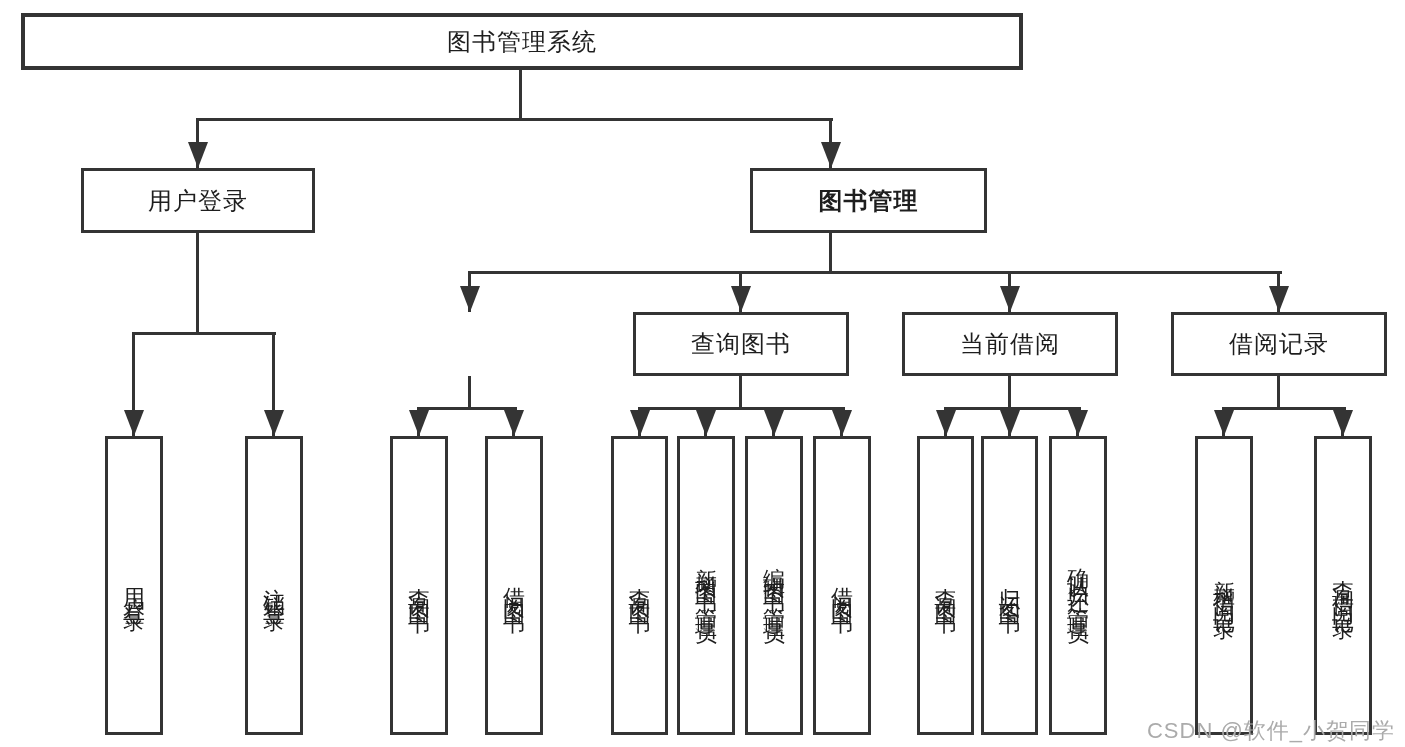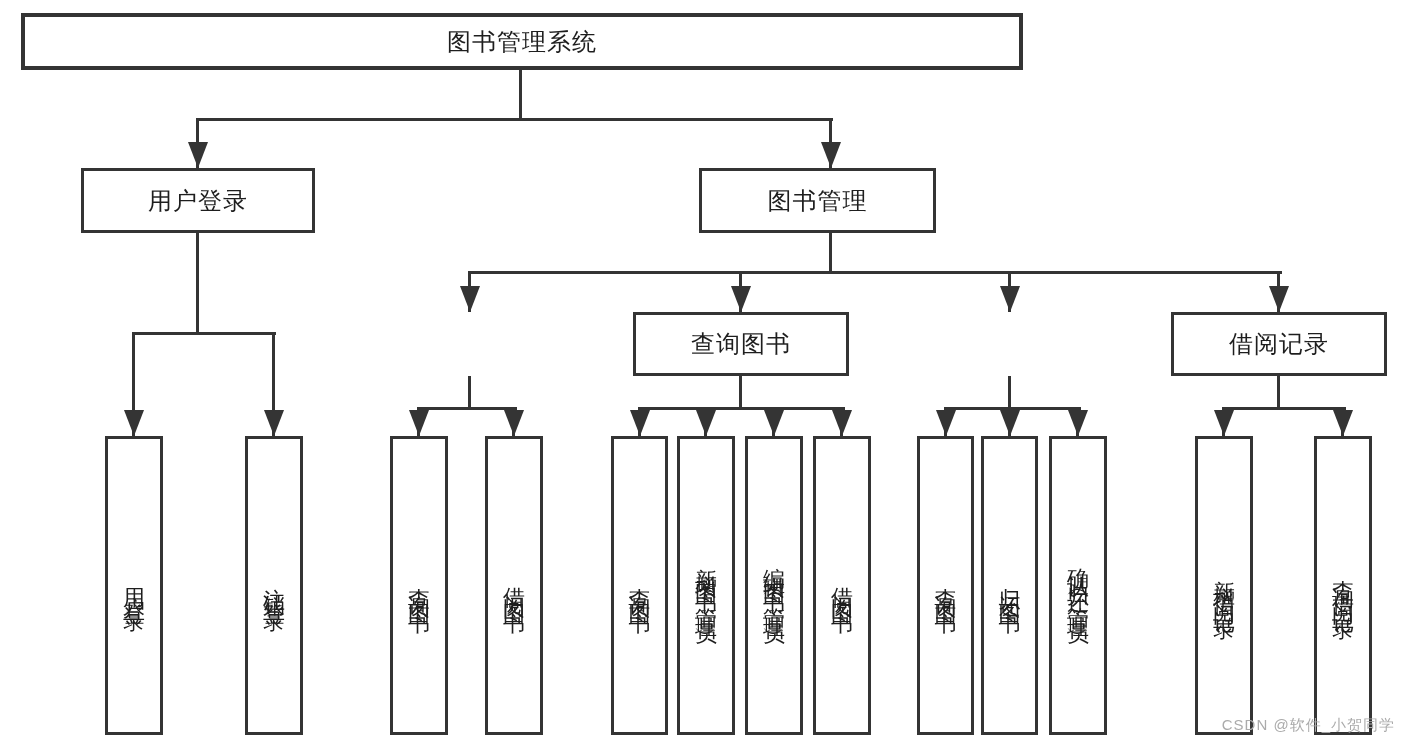--- a/index.html
+++ b/index.html
@@ -44,41 +44,42 @@
   .arrow{
     position:absolute;
     width:0;height:0;
     border-left:10px solid transparent;
     border-right:10px solid transparent;
     border-top:26px solid var(--line);
   }
   .watermark{
     position:absolute;
     top:716px;right:10px;
-    font-size:15px;
+    font-size:22px;
     color:#ababab;
     letter-spacing:1px;
     white-space:nowrap;
     margin-left:20px;
   }
 </style>
 </head>
 <body>
 
 <div id="canvas">
 
   <div class="node root" style="left:21px;top:13px;width:1002px;height:57px;">图书管理系统</div>
 
   <div class="node" style="left:81px;top:168px;width:234px;height:65px;">用户登录</div>
 
-  <div class="node" style="left:699px;top:168px;width:237px;height:65px;">图书管理</div>
+  <div class="node" style="left:750px;top:168px;width:237px;height:65px;font-weight:bold;">图书管理</div>
 
 
   <div class="node" style="left:633px;top:312px;width:216px;height:64px;">查询图书</div>
 
+  <div class="node" style="left:902px;top:312px;width:216px;height:64px;">当前借阅</div>
 
   <div class="node" style="left:1171px;top:312px;width:216px;height:64px;">借阅记录</div>
 
   <div class="node leaf" style="left:105px;top:436px;width:58px;height:299px;">
     <span>用户登录</span>
   </div>
   <div class="node leaf" style="left:245px;top:436px;width:58px;height:299px;">
     <span>注销登录</span>
   </div>
 

